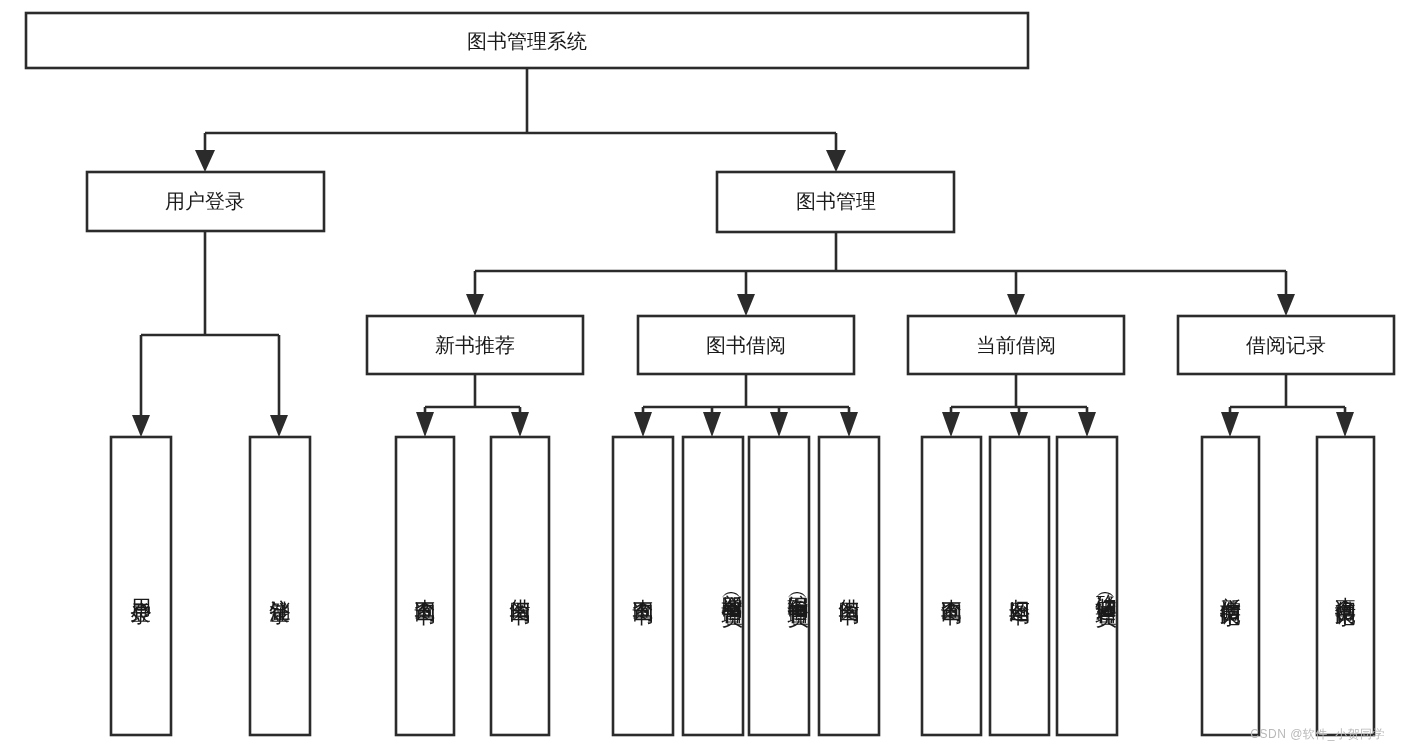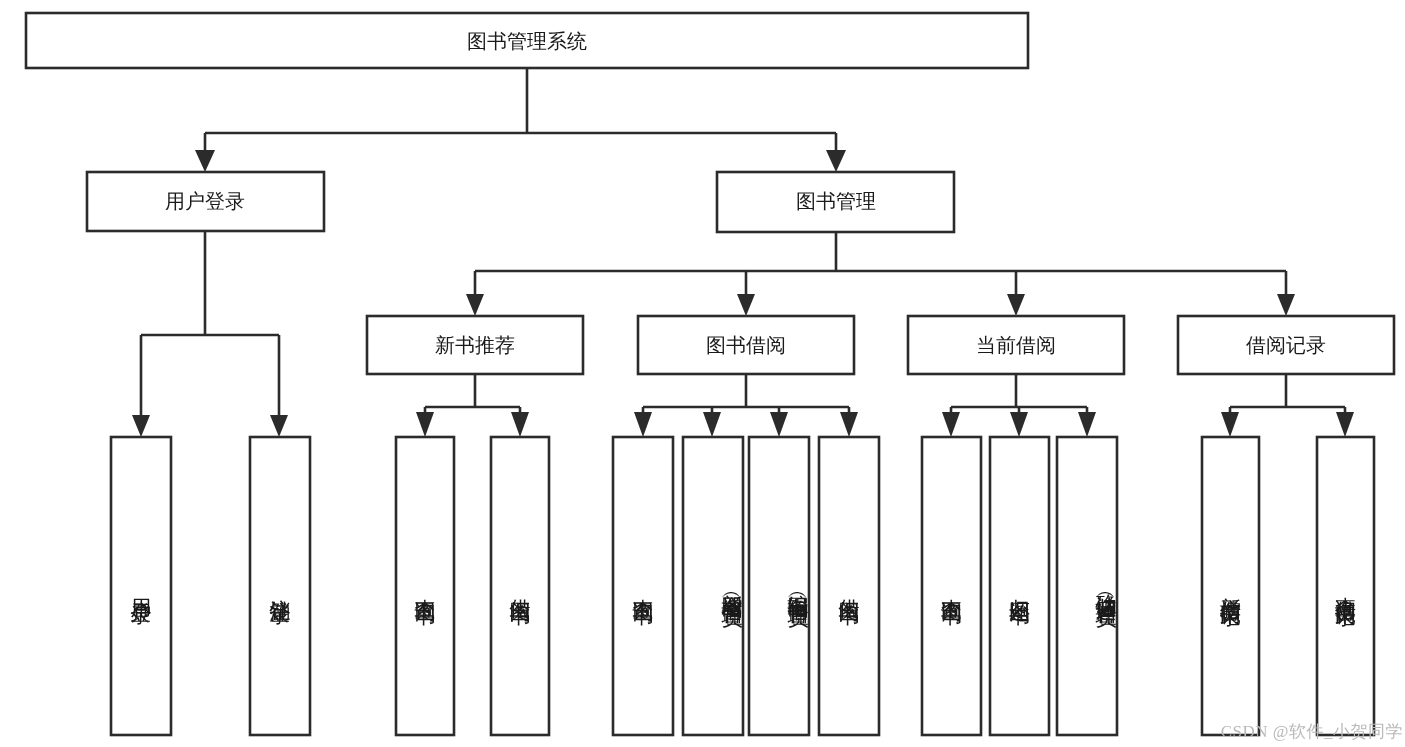--- a/index.html
+++ b/index.html
@@ -57,24 +57,24 @@
     font-size: 21px;
     line-height: 1.05;
     letter-spacing: 2px;
     color: #1a1a1a;
     text-align: center;
     white-space: nowrap;
     pointer-events: none;
   }
   .watermark {
     position: absolute;
-    right: 8px;
+    right: 26px;
     bottom: 4px;
-    font-family: Liberation Serif, serif;
-    font-size: 17px;
+    font-family: Liberation Sans, sans-serif;
+    font-size: 12px;
     color: #b9b9b9;
     white-space: nowrap;
     letter-spacing: 0.5px;
   }
 </style>
 </head>
 <body>
 
 <div id="diagram-root">
 

